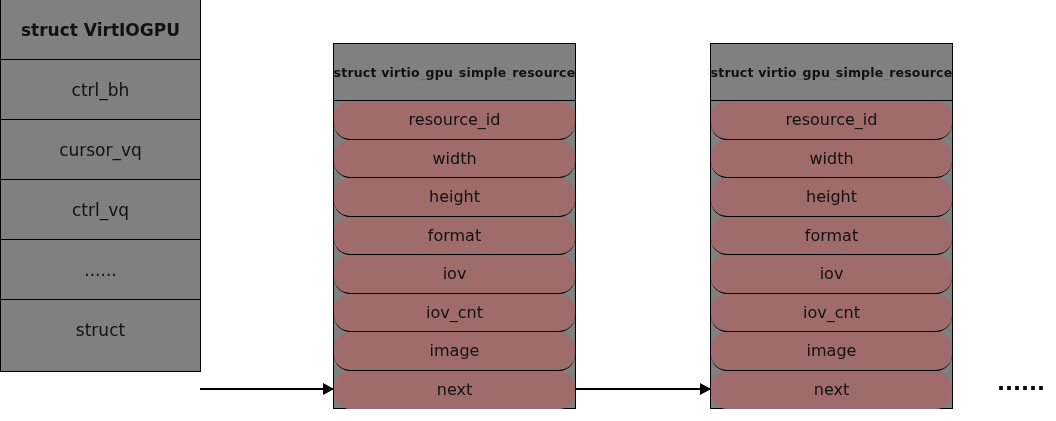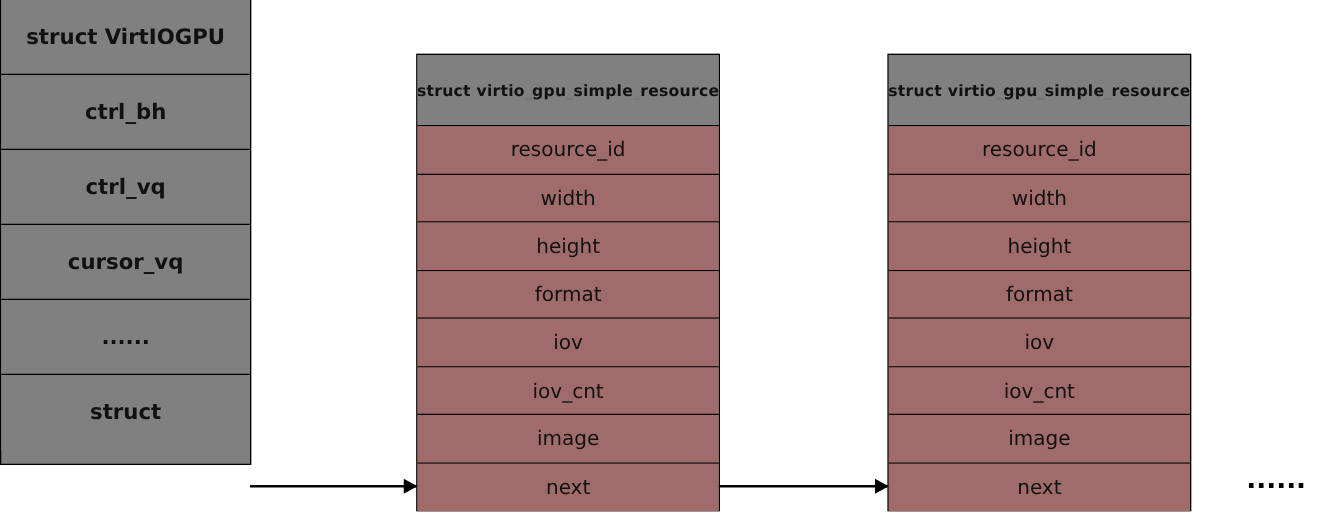--- a/index.html
+++ b/index.html
@@ -40,25 +40,26 @@
   }
   .row:last-child {
     border-bottom: none;
   }
   .row.header {
     background: #808080;
     font-weight: bold;
   }
   .row.field-gray {
     background: #808080;
-    font-weight: bold;
+    font-weight: normal;
   }
   .row.field-rose {
     background: #a06b6b;
     font-weight: normal;
+    border-radius: 16px;
   }
 
   
   #virtiogpu-box {
     left: 0px;
     top: -1px;
     width: 201px;
     height: 373px;
   }
   #virtiogpu-box .row {
@@ -137,22 +138,22 @@
   }
 </style>
 </head>
 <body>
 
 <div id="canvas">
 
   <div class="struct-box" id="virtiogpu-box">
     <div class="row header">struct VirtIOGPU</div>
     <div class="row field-gray">ctrl_bh</div>
+    <div class="row field-gray">cursor_vq</div>
     <div class="row field-gray">ctrl_vq</div>
-    <div class="row field-gray">cursor_vq</div>
     <div class="row field-gray">......</div>
     <div class="row field-gray">struct</div>
   </div>
 
   <div class="struct-box resource-box" id="resource-box-1">
     <div class="row header">
         <span>struct virtio</span>
         <span class="faint-underscore">_</span>
         <span>gpu</span>
         <span class="faint-underscore">_</span>

